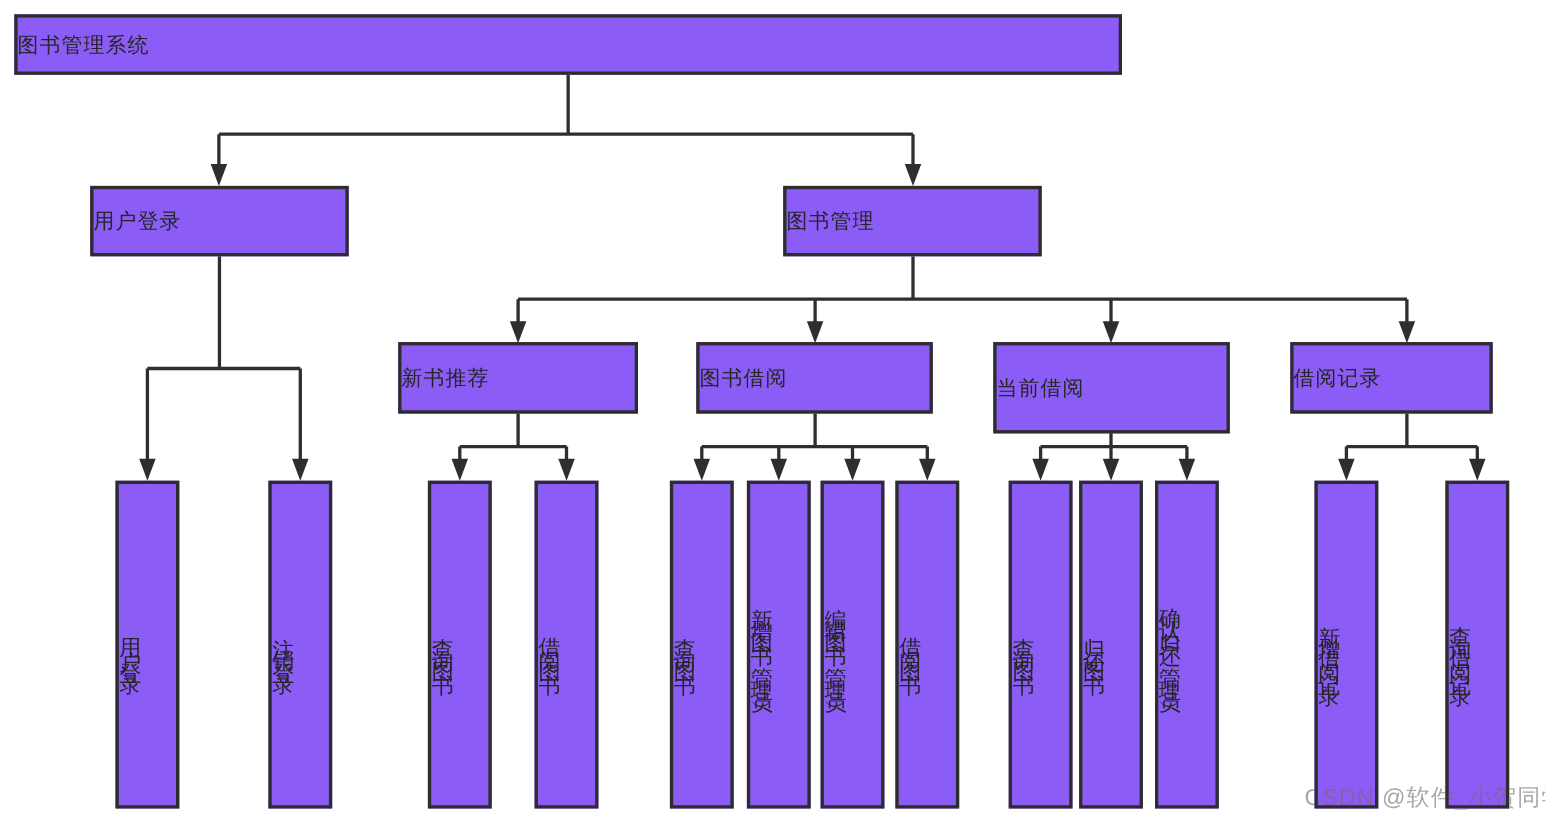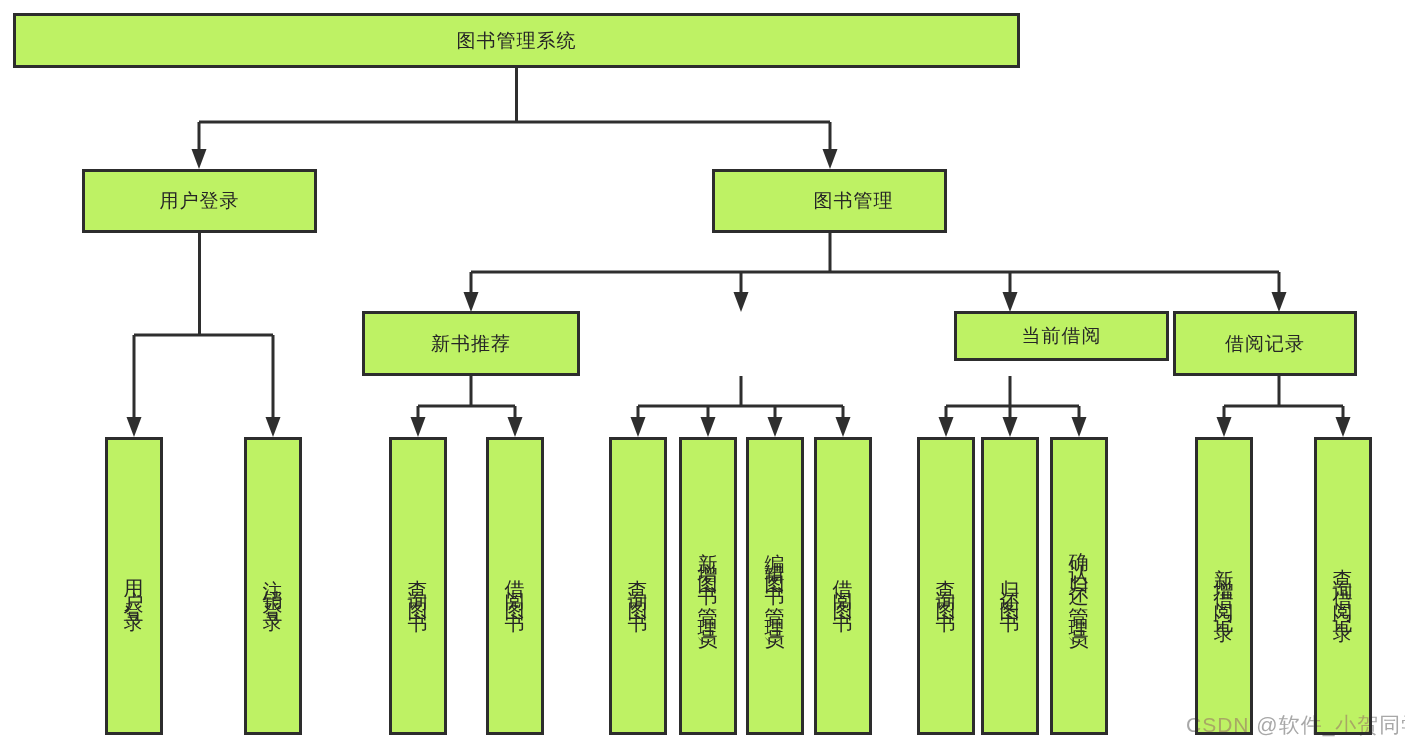--- a/index.html
+++ b/index.html
@@ -17,25 +17,24 @@
   }
   #connector-layer {
     position: absolute;
     left: 0;
     top: 0;
     z-index: 1;
   }
   .box {
     position: absolute;
     box-sizing: border-box;
-    background: #bef264;
+    background: #8b5cf6;
     border: 3px solid #2d2d2d;
     display: flex;
     align-items: center;
-    justify-content: center;
     color: #262626;
     font-size: 19px;
     z-index: 2;
     letter-spacing: 1px;
   }
   .vbox {
     font-size: 20px;
   }
   .vtext {
     writing-mode: vertical-rl;
@@ -94,28 +93,31 @@
     </g>
   </svg>
 
   <div class="box" style="left:13px; top:13px; width:1007px; height:55px;">
     <span>图书管理系统</span>
   </div>
 
   <div class="box" style="left:82px; top:169px; width:235px; height:64px;">
     <span>用户登录</span>
   </div>
-  <div class="box" style="left:712px; top:169px; width:235px; height:64px;padding-left:48px;">
+  <div class="box" style="left:712px; top:169px; width:235px; height:64px;">
     <span>图书管理</span>
   </div>
 
   <div class="box" style="left:362px; top:311px; width:218px; height:65px;font-family:Liberation Mono, monospace;">
     <span>新书推荐</span>
   </div>
-  <div class="box" style="left:954px; top:311px; width:215px; height:50px;">
+  <div class="box" style="left:633px; top:311px; width:215px; height:65px;">
+    <span>图书借阅</span>
+  </div>
+  <div class="box" style="left:903px; top:311px; width:215px; height:83px;">
     <span>当前借阅</span>
   </div>
   <div class="box" style="left:1173px; top:311px; width:184px; height:65px;">
     <span>借阅记录</span>
   </div>
 
   <div class="box vbox" style="left:105px; top:437px; width:58px; height:298px;">
     <span class="vtext">用户登录</span>
   </div>
   <div class="box vbox" style="left:244px; top:437px; width:58px; height:298px;">

